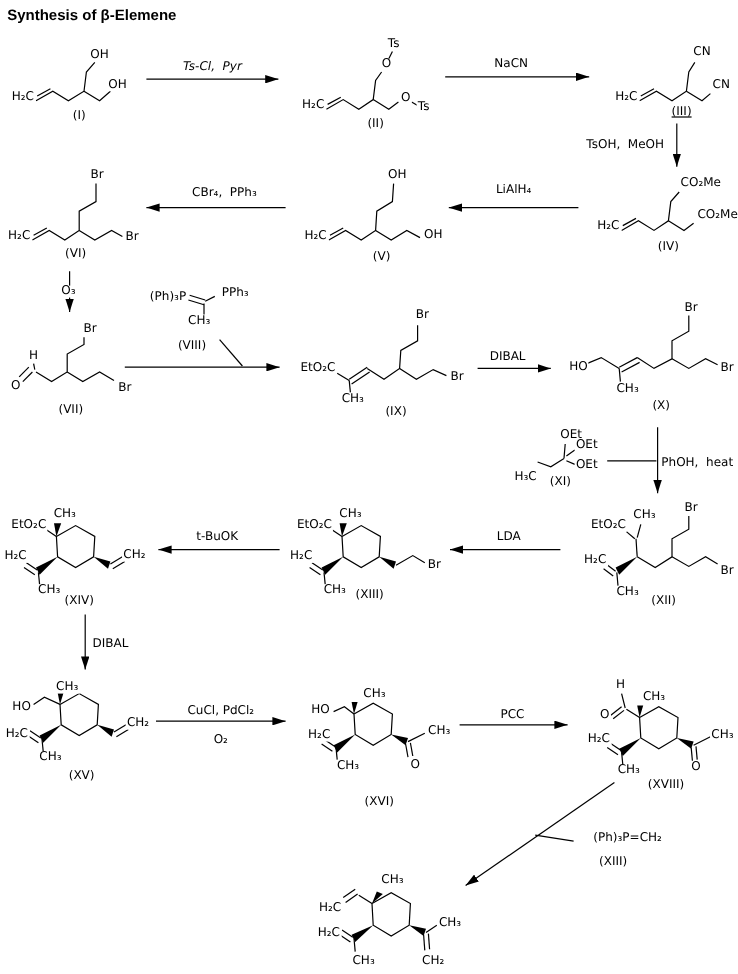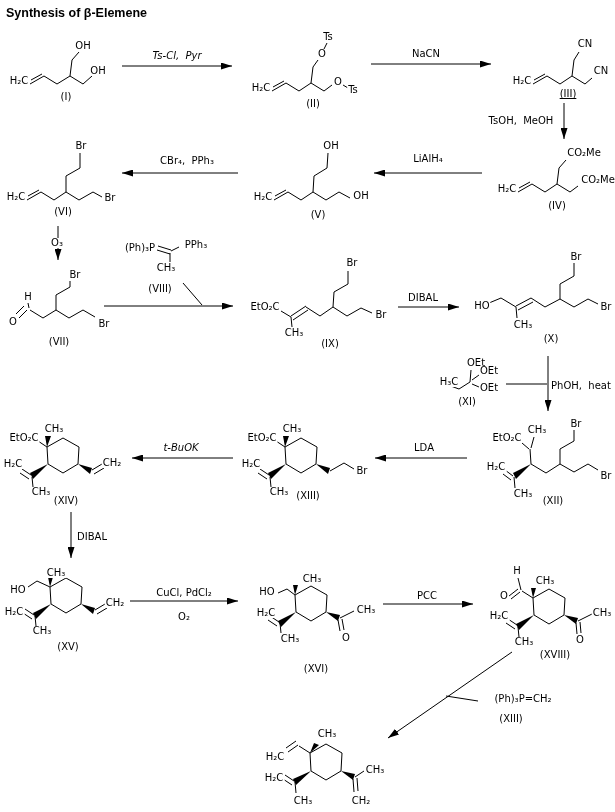--- a/index.html
+++ b/index.html
@@ -252,21 +252,21 @@
     <span class="lbl atom" style="left: 196px; top: 245px;">PPh₃</span>
     <span class="lbl atom" style="left: 166px; top: 268px;">CH₃</span>
     <span class="lbl atom" style="left: 265px; top: 307px;">EtO₂C</span>
     <span class="lbl atom" style="left: 294px; top: 333px;">CH₃</span>
     <span class="lbl atom" style="left: 352px; top: 263px;">Br</span>
     <span class="lbl atom" style="left: 381px; top: 315px;">Br</span>
     <span class="lbl atom" style="left: 482px; top: 306px;">HO</span>
     <span class="lbl atom" style="left: 523px; top: 325px;">CH₃</span>
     <span class="lbl atom" style="left: 576px; top: 257px;">Br</span>
     <span class="lbl atom" style="left: 606px; top: 307px;">Br</span>
-    <span class="lbl atom" style="left: 438px; top: 382px; margin-left: 11px;">H₃C</span>
+    <span class="lbl atom" style="left: 438px; top: 398px;">H₃C</span>
     <span class="lbl atom" style="left: 476px; top: 363px;">OEt</span>
     <span class="lbl atom" style="left: 489px; top: 371px;">OEt</span>
     <span class="lbl atom" style="left: 489px; top: 388px;">OEt</span>
     <span class="lbl atom" style="left: 507px; top: 438px;">EtO₂C</span>
     <span class="lbl atom" style="left: 537px; top: 430px;">CH₃</span>
     <span class="lbl atom" style="left: 576px; top: 424px;">Br</span>
     <span class="lbl atom" style="left: 496px; top: 467px;">H₂C</span>
     <span class="lbl atom" style="left: 523px; top: 494px;">CH₃</span>
     <span class="lbl atom" style="left: 606px; top: 476px;">Br</span>
     <span class="lbl atom" style="left: 262px; top: 438px;">EtO₂C</span>
@@ -306,21 +306,21 @@
     <span class="lbl atom" style="left: 361px; top: 801px;">CH₂</span>
     <span class="lbl rg" style="left: 177px; top: 56px; font-style: italic;">Ts-Cl,  Pyr</span>
     <span class="lbl rg" style="left: 426px; top: 54px;">NaCN</span>
     <span class="lbl rg" style="left: 521px; top: 121px;">TsOH,  MeOH</span>
     <span class="lbl rg" style="left: 428px; top: 159px;">LiAlH₄</span>
     <span class="lbl rg" style="left: 187px; top: 161px;">CBr₄,  PPh₃</span>
     <span class="lbl rg" style="left: 57px; top: 243px;">O₃</span>
     <span class="lbl rg" style="left: 423px; top: 298px;">DIBAL</span>
     <span class="lbl rg" style="left: 581px; top: 386px;">PhOH,  heat</span>
     <span class="lbl rg" style="left: 424px; top: 448px;">LDA</span>
-    <span class="lbl rg" style="left: 181px; top: 448px; font-style: italic;">t-BuOK</span>
+    <span class="lbl rg" style="left: 181px; top: 448px;">t-BuOK</span>
     <span class="lbl rg" style="left: 92px; top: 537px;">DIBAL</span>
     <span class="lbl rg" style="left: 184px; top: 593px;">CuCl, PdCl₂</span>
     <span class="lbl rg" style="left: 184px; top: 617px;">O₂</span>
     <span class="lbl rg" style="left: 427px; top: 596px;">PCC</span>
     <span class="lbl num" style="left: 66px; top: 97px;">(I)</span>
     <span class="lbl num" style="left: 313px; top: 104px;">(II)</span>
     <span class="lbl num" style="left: 568px; top: 94px; text-decoration: underline;">(III)</span>
     <span class="lbl num" style="left: 557px; top: 206px;">(IV)</span>
     <span class="lbl num" style="left: 318px; top: 215px;">(V)</span>
     <span class="lbl num" style="left: 63px; top: 212px;">(VI)</span>

